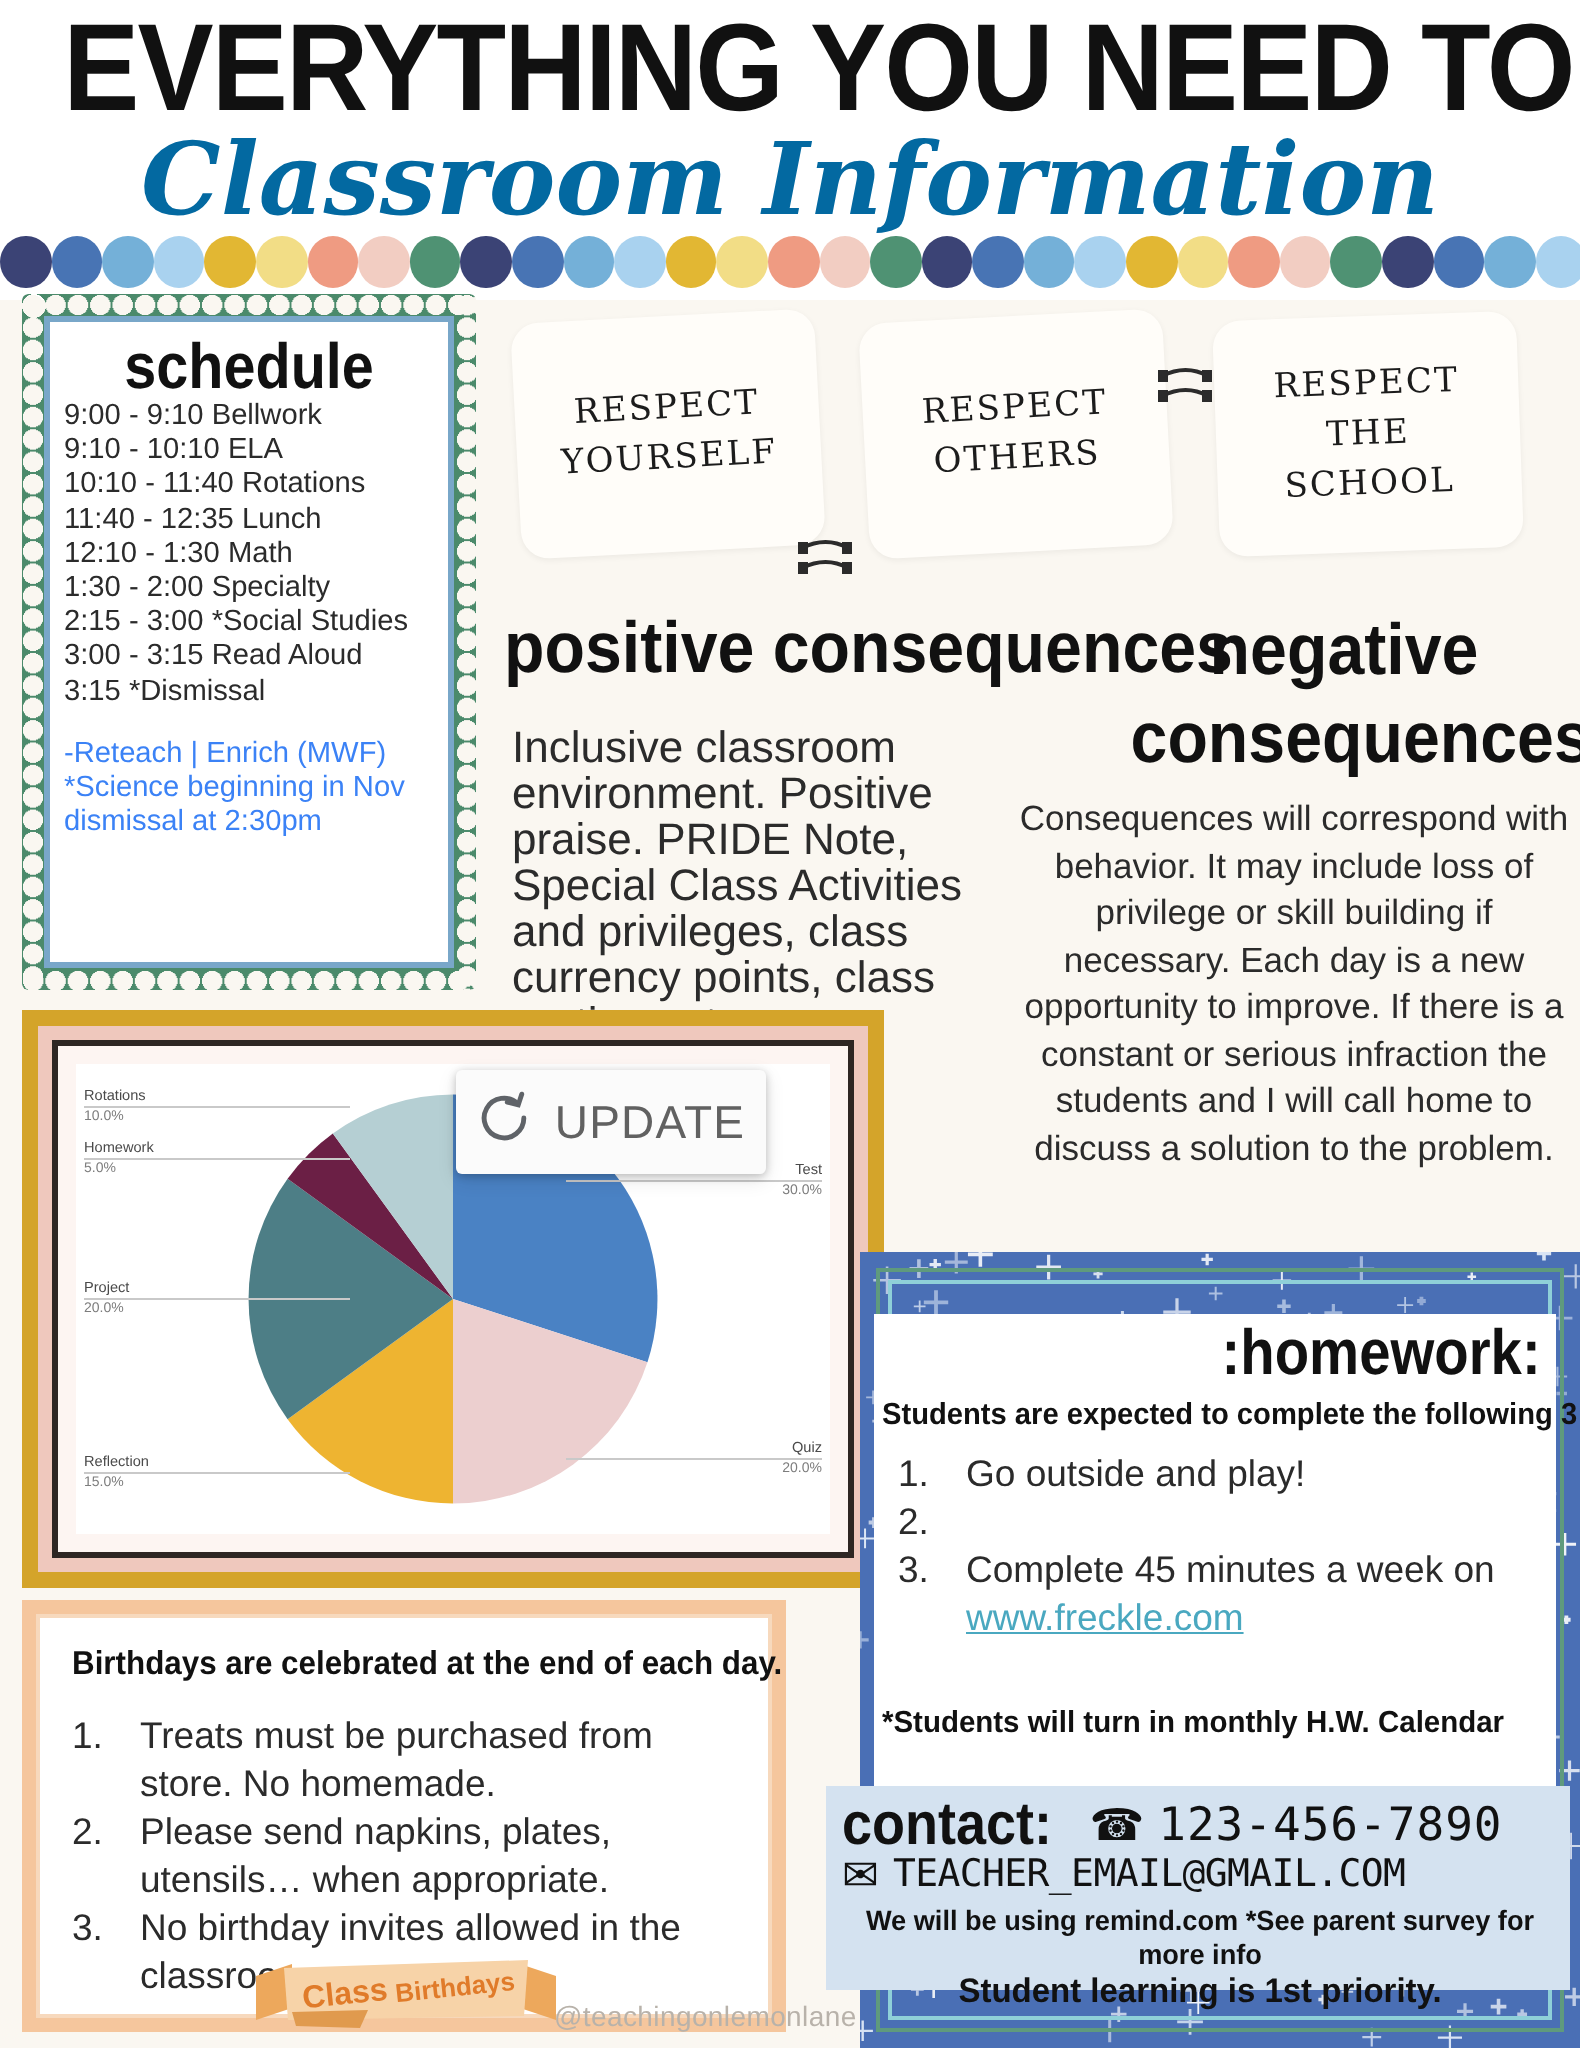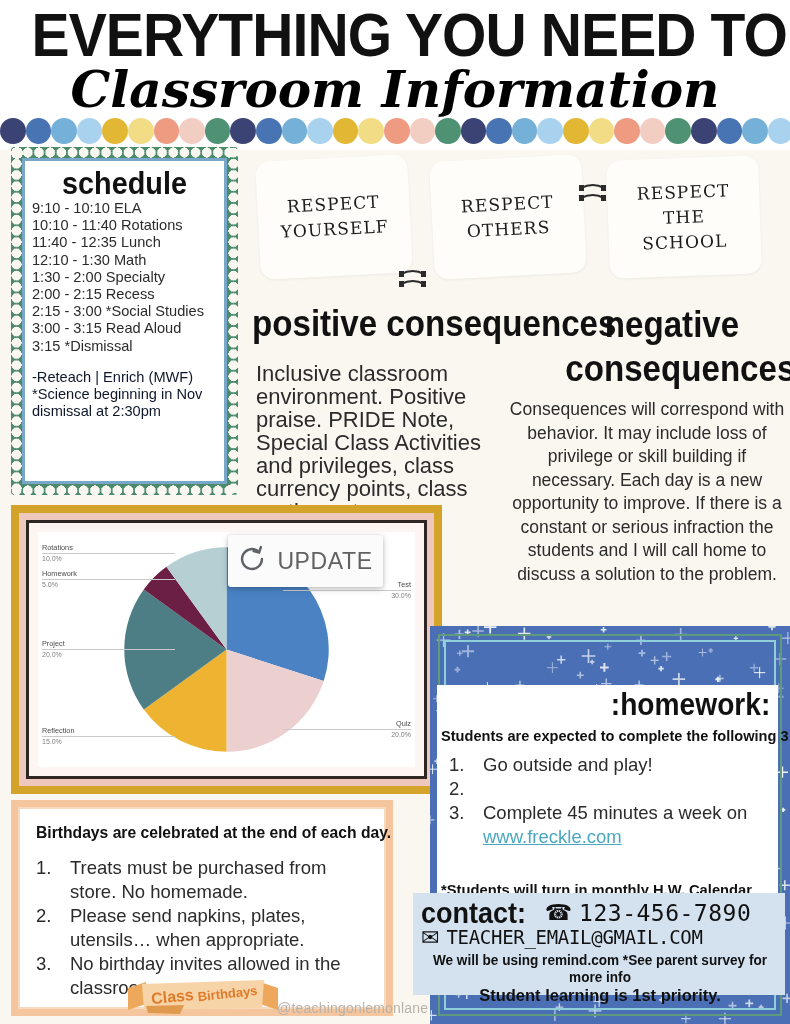--- a/index.html
+++ b/index.html
@@ -17,21 +17,21 @@
   .title-main{
     position:absolute;left:0;top:4px;width:790px;text-align:center;
     font-family:"Liberation Sans Narrow","Liberation Sans",sans-serif;
     font-weight:700;font-size:62px;line-height:62px;letter-spacing:-1px;
     color:#111;transform:scaleX(0.92);transform-origin:center top;white-space:nowrap;
   }
   .title-script{
     position:absolute;left:0;top:64px;width:790px;text-align:center;
     font-family:"DejaVu Serif","Liberation Serif",serif;
     font-style:italic;font-weight:700;font-size:50px;line-height:52px;
-    color:#000000;white-space:nowrap;
+    color:#0369a1;white-space:nowrap;
   }
   .dotrow{position:absolute;left:0;top:116px;width:790px;height:30px;
     display:flex;align-items:center;overflow:hidden;}
   .dot{width:25.6px;height:26px;border-radius:50%;flex:0 0 auto;margin-right:0px;}
 
   
   .schedule-wrap{position:absolute;left:11px;top:147px;width:227px;height:348px;}
   .scallop{
     position:absolute;inset:0;background:#4b8a6b;
     -webkit-mask-image:
@@ -56,21 +56,21 @@
   .sched-inner{position:absolute;left:11px;top:11px;right:11px;bottom:11px;
     background:#fff;border:3px solid #79a7c9;}
   .sched-title{
     text-align:center;font-family:"Liberation Sans Narrow","Liberation Sans",sans-serif;
     font-weight:700;font-size:32px;line-height:34px;color:#111;margin-top:5px;
     transform:scaleX(0.9);
   }
   .sched-list{margin:0;padding:0 0 0 7px;list-style:none;}
   .sched-list li{font-size:14.6px;line-height:17.2px;color:#2b2b2b;white-space:nowrap;}
   .sched-notes{padding:0 0 0 7px;margin-top:14px;}
-  .sched-notes div{font-size:14.6px;line-height:17.2px;color:#0f172a;white-space:nowrap;}
+  .sched-notes div{font-size:14.6px;line-height:17.2px;color:#3b82f6;white-space:nowrap;}
 
   
   .respect-card{
     position:absolute;background:#fffdf9;border-radius:14px;
     box-shadow:0 1px 3px rgba(0,0,0,.06);
     display:flex;align-items:center;justify-content:center;text-align:center;
     font-family:"DejaVu Serif","Liberation Serif",serif;
     font-size:17px;line-height:25px;letter-spacing:1.1px;color:#1c1c1c;
   }
   .rc1{left:258px;top:158px;width:152px;height:118px;transform:rotate(-3deg);}
@@ -143,21 +143,21 @@
 
   
   .bluepanel{position:absolute;left:430px;top:626px;width:360px;height:398px;
     background:#4a6fb5;overflow:hidden;}
   .stars{position:absolute;inset:0;}
   .blue-line1{position:absolute;left:8px;top:8px;right:8px;bottom:8px;
     border:2px solid #5f9a7d;}
   .blue-line2{position:absolute;left:14px;top:14px;right:14px;bottom:14px;
     border:2px solid #8fd0d8;}
 
-  .hw{position:absolute;left:437px;top:657px;width:341px;height:262px;background:#fff;margin-top:28px;}
+  .hw{position:absolute;left:437px;top:657px;width:341px;height:262px;background:#fff;}
   .hw-head{position:absolute;right:8px;top:2px;
     font-family:"Liberation Sans Narrow","Liberation Sans",sans-serif;
     font-weight:700;font-size:32px;line-height:34px;color:#111;transform:scaleX(0.88);
     transform-origin:right top;white-space:nowrap;}
   .hw-sub{position:absolute;left:4px;top:42px;width:334px;
     font-family:"Liberation Sans Narrow","Liberation Sans",sans-serif;
     font-weight:700;font-size:15.2px;color:#111;transform:scaleX(0.96);
     transform-origin:left;white-space:nowrap;}
   .hw-list{position:absolute;left:12px;top:68px;width:320px;margin:0;padding:0;list-style:none;}
   .hw-list li{font-size:18.5px;line-height:24px;color:#2b2b2b;display:flex;gap:20px;}
@@ -228,26 +228,26 @@
       <div class="dot" style="background: rgb(116, 176, 216);"></div>
       <div class="dot" style="background: rgb(169, 210, 239);"></div>
     </div>
 
   <div class="schedule-wrap">
     <div class="scallop"></div>
     <div class="scallop-sides"></div>
     <div class="sched-inner">
       <div class="sched-title">schedule</div>
       <ul class="sched-list" id="sched-list">
+          <li>9:00 - 9:10 Bellwork</li>
           <li>9:10 - 10:10 ELA</li>
           <li>10:10 - 11:40 Rotations</li>
           <li>11:40 - 12:35 Lunch</li>
           <li>12:10 - 1:30 Math</li>
           <li>1:30 - 2:00 Specialty</li>
-          <li>2:00 - 2:15 Recess</li>
           <li>2:15 - 3:00 *Social Studies</li>
           <li>3:00 - 3:15 Read Aloud</li>
           <li>3:15 *Dismissal</li>
         </ul>
       <div class="sched-notes" id="sched-notes">
           <div>-Reteach | Enrich (MWF)</div>
           <div>*Science beginning in Nov</div>
           <div>dismissal at 2:30pm</div>
         </div>
     </div>

